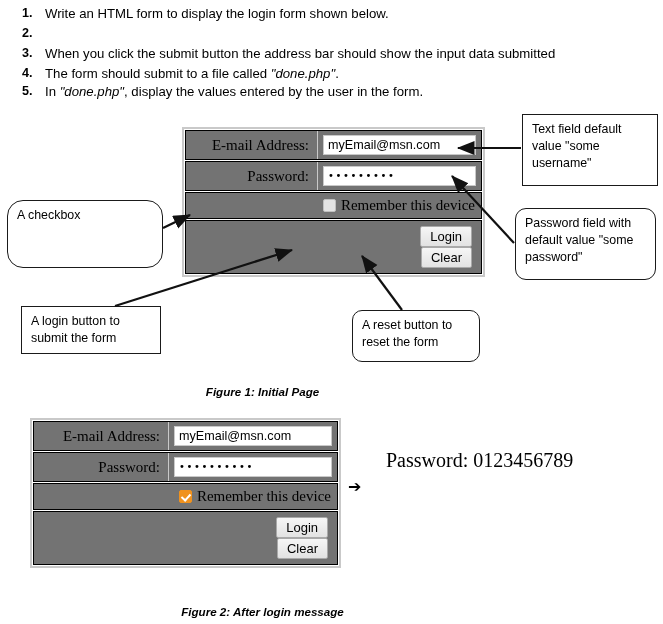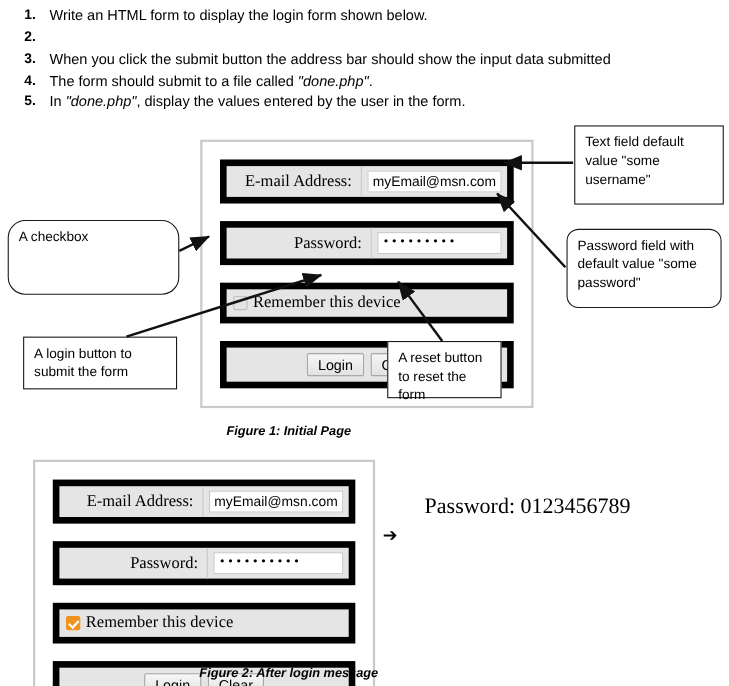--- a/index.html
+++ b/index.html
@@ -47,23 +47,23 @@
   
   .form-table {
     position: absolute;
     border: 2px solid #c9c9c9;
     background: #ffffff;
     box-sizing: border-box;
   }
   .frow {
     display: flex;
     box-sizing: border-box;
-    border: 6px solid #000000;
-    margin: 16px;
-    background: #e5e5e5;
+    border: 1px solid #000000;
+    margin: 1px;
+    background: #737373;
   }
   .fcell-label {
     box-sizing: border-box;
     border-right: 1px solid #c9c9c9;
     text-align: right;
     font-family: "Liberation Serif", serif;
     font-size: 15px;
     color: #000;
     padding: 4px 8px 4px 4px;
     display: flex;
@@ -95,25 +95,27 @@
     font-family: "DejaVu Sans", sans-serif;
     font-size: 10px;
     letter-spacing: 1.6px;
     color: #000;
   }
   .frow-check {
     align-items: center;
     padding: 4px 6px;
     font-family: "Liberation Serif", serif;
     font-size: 15px;
+    justify-content: flex-end;
   }
   .frow-btn {
     align-items: flex-end;
     justify-content: center;
     padding: 5px 6px;
+    flex-direction: column;
   }
   .cbox {
     width: 13px;
     height: 13px;
     box-sizing: border-box;
     display: inline-block;
     margin-right: 5px;
     flex: none;
   }
   .cbox.off {
@@ -258,21 +260,21 @@
 </div>
 
 <div class="callout" style="left:522px; top:114px; width:136px; height:72px;">Text field default value "some username"</div>
 
 <div class="callout" style="left:515px; top:208px; width:141px; height:72px;border-radius:11px;">Password field with default value "some password"</div>
 
 <div class="callout" style="left:7px; top:200px; width:156px; height:68px;border-radius:16px;">A checkbox</div>
 
 <div class="callout" style="left:21px; top:306px; width:140px; height:48px;">A login button to submit the form</div>
 
-<div class="callout" style="left:352px; top:310px; width:104px; height:52px;">A reset button to reset the form</div>
+<div class="callout" style="left:352px; top:310px; width:128px; height:52px;border-radius:10px;">A reset button to reset the form</div>
 
 <svg id="arrows" viewBox="0 0 663 624" xmlns="http://www.w3.org/2000/svg">
   <defs>
     <marker id="ah" markerWidth="9" markerHeight="9" refX="7.5" refY="3.2" orient="auto" markerUnits="strokeWidth">
       <path d="M0,0 L8,3.2 L0,6.4 z" fill="#111111"></path>
     </marker>
   </defs>
 
   <line x1="521" y1="148" x2="458" y2="148" stroke="#111111" stroke-width="2.2" marker-end="url(#ah)"></line>
 

